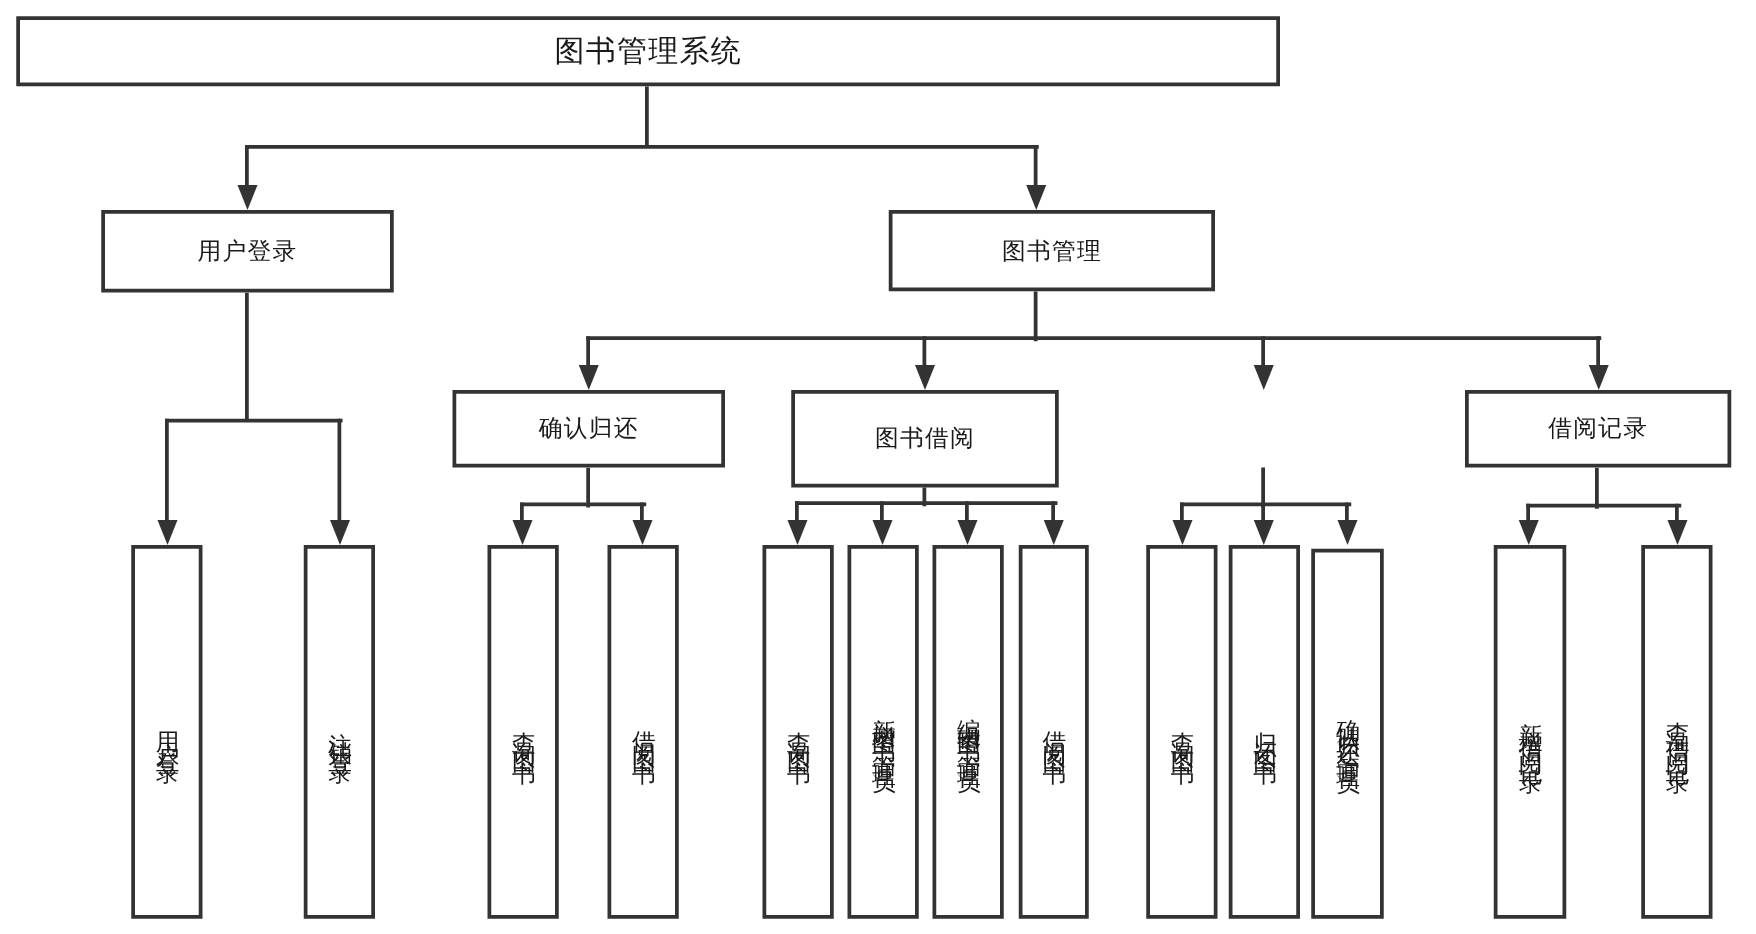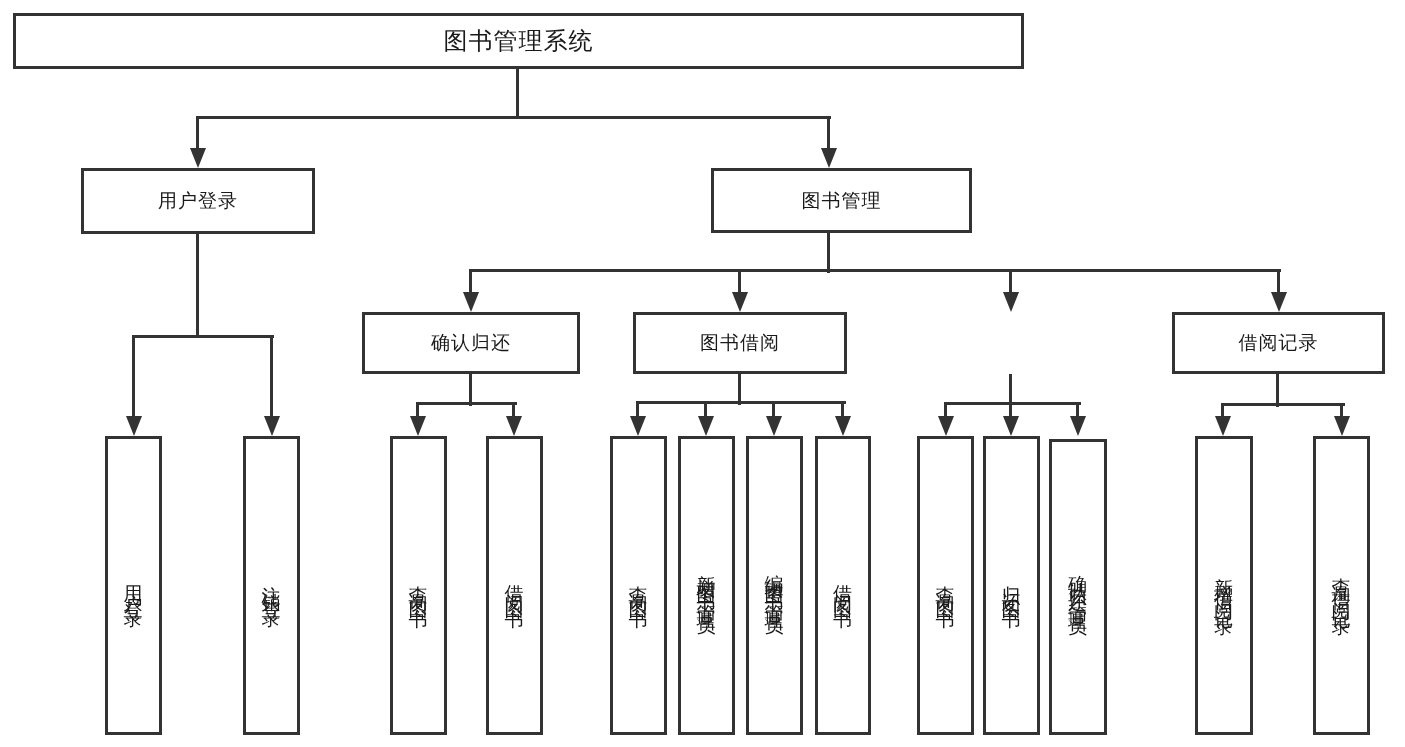--- a/index.html
+++ b/index.html
@@ -97,21 +97,21 @@
   <div class="arrow" style="left:1215px;top:416px"></div>
   <div class="vl" style="left:1340px;top:403px;height:15px"></div>
   <div class="arrow" style="left:1334px;top:416px"></div>
 
   <div class="box" style="left:13px;top:13px;width:1011px;height:56px;font-size:24px">图书管理系统</div>
 
   <div class="box" style="left:81px;top:168px;width:234px;height:66px">用户登录</div>
   <div class="box" style="left:711px;top:168px;width:261px;height:65px">图书管理</div>
 
   <div class="box" style="left:362px;top:312px;width:218px;height:62px">确认归还</div>
-  <div class="box" style="left:633px;top:312px;width:214px;height:62px">图书借阅</div>
+  <div class="box" style="left:633px;top:312px;width:214px;height:78px">图书借阅</div>
   <div class="box" style="left:1172px;top:312px;width:213px;height:62px">借阅记录</div>
 
   <div class="box v" style="left:105px;top:436px;width:57px;height:299px">用户登录</div>
   <div class="box v" style="left:243px;top:436px;width:57px;height:299px">注销登录</div>
 
   <div class="box v" style="left:390px;top:436px;width:57px;height:299px">查询图书</div>
   <div class="box v" style="left:486px;top:436px;width:57px;height:299px">借阅图书</div>
 
   <div class="box v" style="left:610px;top:436px;width:57px;height:299px">查询图书</div>
   <div class="box v" style="left:678px;top:436px;width:57px;height:299px;letter-spacing:6px">新增图书（管理员）</div>

